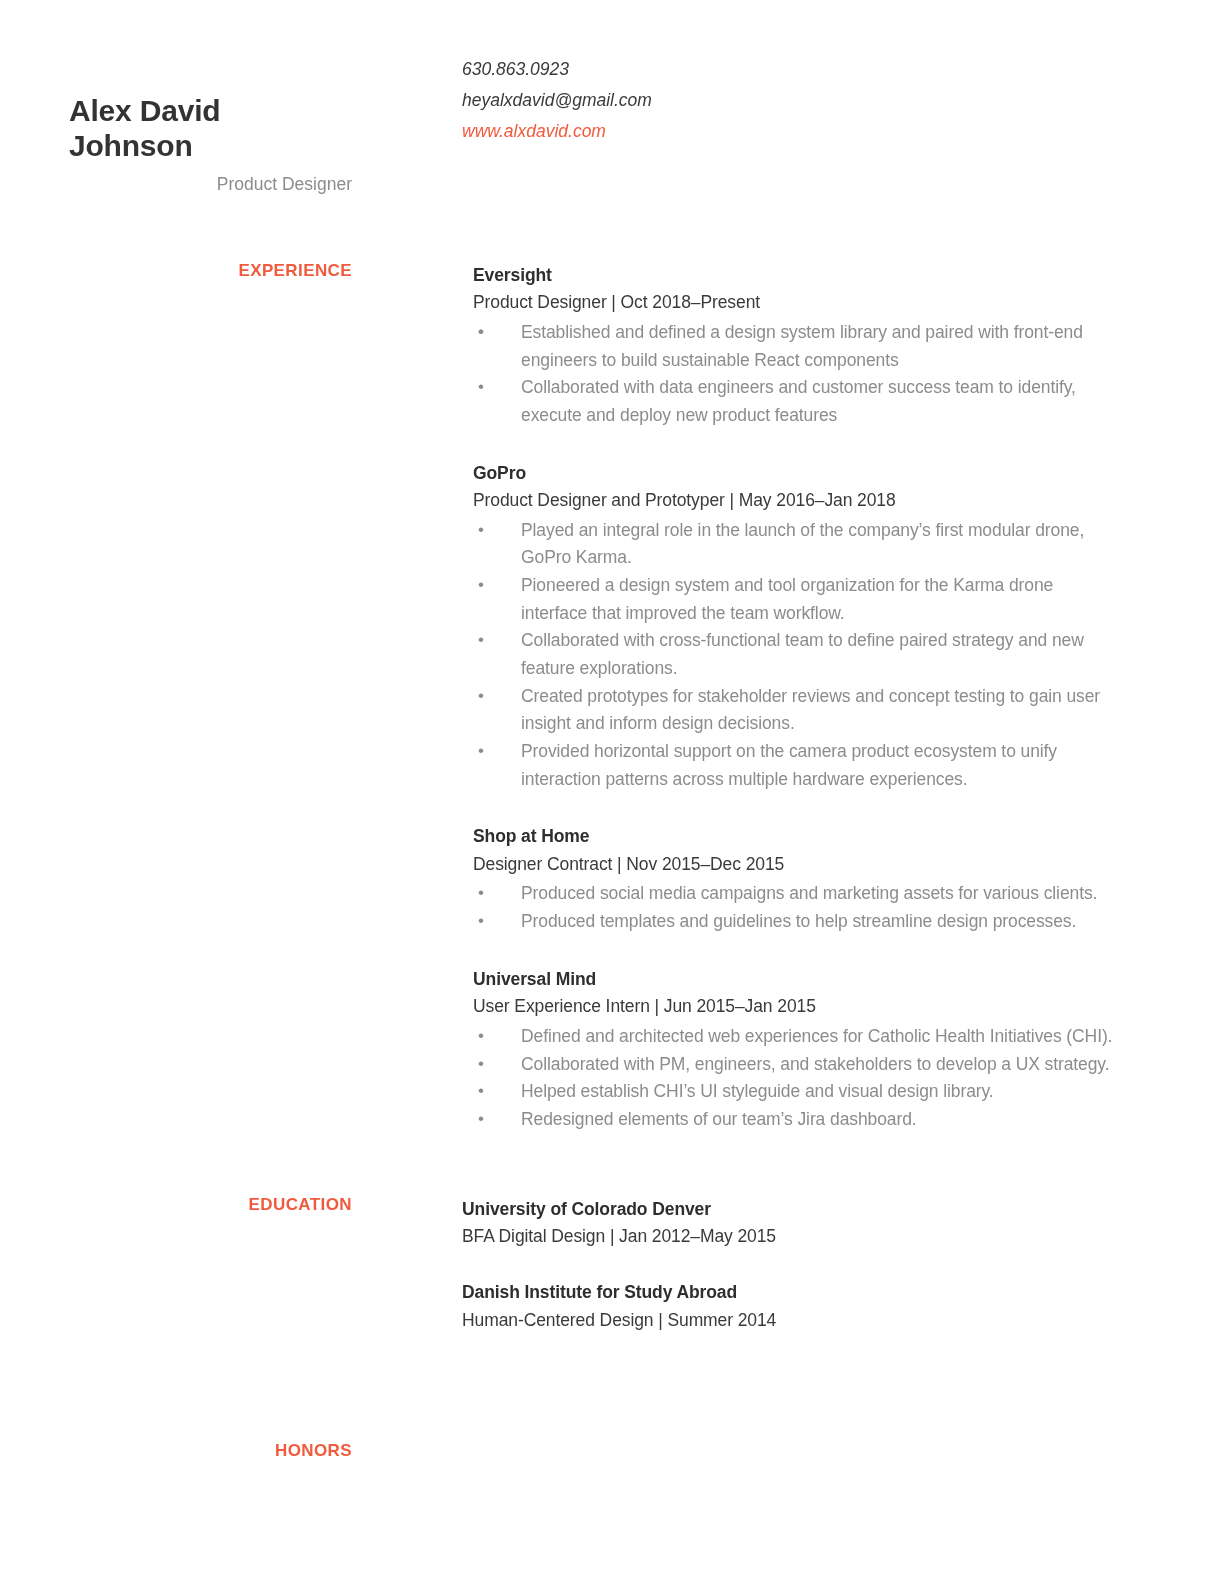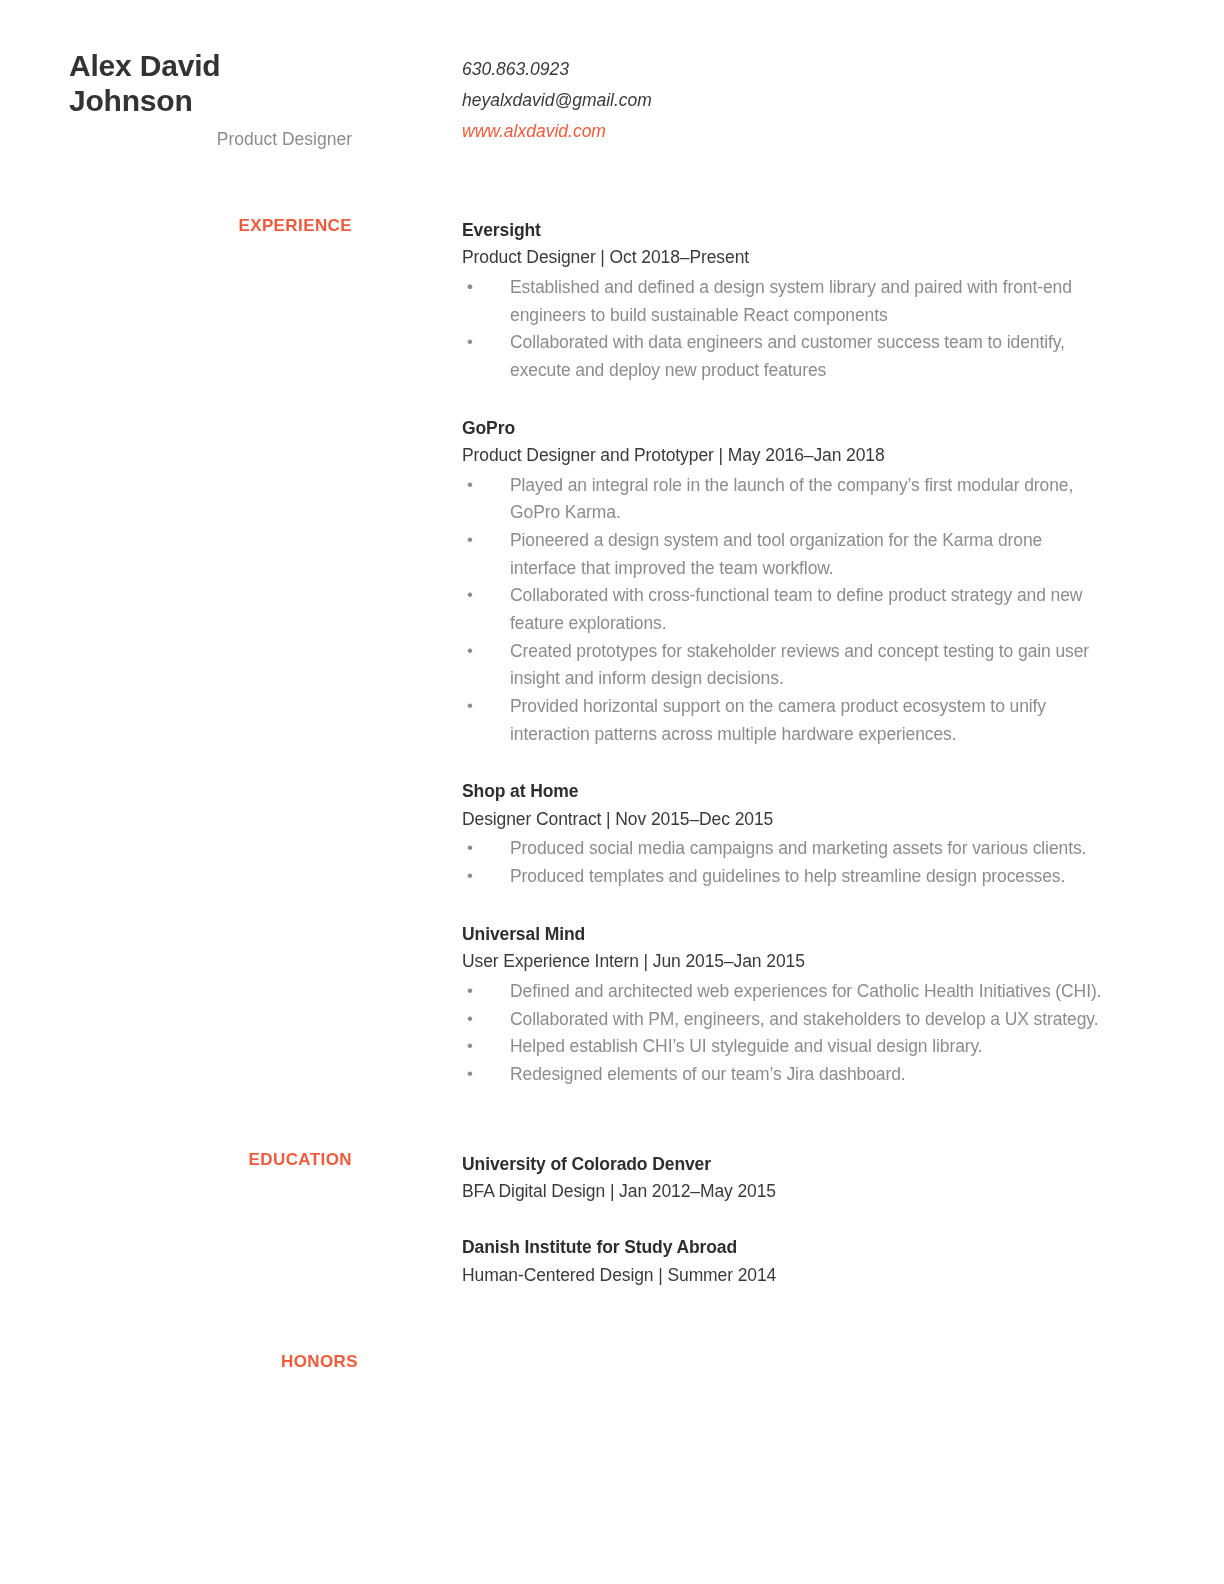--- a/index.html
+++ b/index.html
@@ -18,20 +18,21 @@
   
   .header {
     display:flex;
     align-items:flex-start;
     padding-top:48px;
   }
   .header-left {
     width:352px;
     text-align:right;
     padding-right:0;
+    margin-top:45px;
   }
   .name {
     font-size:30px;
     font-weight:bold;
     color:#333333;
     letter-spacing:-0.2px;
     line-height:1.18;
     text-align:left;
     padding-left:69px;
   }
@@ -72,23 +73,23 @@
     font-weight:bold;
     color:#ef5b3c;
     letter-spacing:0.4px;
     line-height:1.1;
   }
   .section-body {
     flex:1;
     padding-left:110px;
   }
 
-  #experience-section { margin-top:66px; }
+  #experience-section { margin-top:66px;gap:11px; }
   #education-section  { margin-top:62px; }
-  #honors-section     { margin-top:36px;padding-left:6px; }
+  #honors-section     { margin-top:80px; }
 
   
   .entry { margin-bottom:30px; }
   .entry:last-child { margin-bottom:0; }
 
   .entry-title {
     font-size:17.5px;
     font-weight:bold;
     color:#2e2e2e;
     line-height:1.58;
@@ -155,21 +156,21 @@
           <li><span class="bullet-dot">•</span><span>Established and defined a design system library and paired with front-end engineers to build sustainable React components</span></li>
           <li><span class="bullet-dot">•</span><span>Collaborated with data engineers and customer success team to identify, execute and deploy new product features</span></li>
         </ul>
       </div>
       <div class="entry">
         <div class="entry-title">GoPro</div>
         <div class="entry-sub">Product Designer and Prototyper | May 2016–Jan 2018</div>
         <ul class="bullets">
           <li><span class="bullet-dot">•</span><span>Played an integral role in the launch of the company’s first modular drone, GoPro Karma.</span></li>
           <li><span class="bullet-dot">•</span><span>Pioneered a design system and tool organization for the Karma drone interface that improved the team workflow.</span></li>
-          <li><span class="bullet-dot">•</span><span>Collaborated with cross-functional team to define product strategy and new feature explorations.</span></li>
+          <li><span class="bullet-dot">•</span><span>Collaborated with cross-functional team to define paired strategy and new feature explorations.</span></li>
           <li><span class="bullet-dot">•</span><span>Created prototypes for stakeholder reviews and concept testing to gain user insight and inform design decisions.</span></li>
           <li><span class="bullet-dot">•</span><span>Provided horizontal support on the camera product ecosystem to unify interaction patterns across multiple hardware experiences.</span></li>
         </ul>
       </div>
       <div class="entry">
         <div class="entry-title">Shop at Home</div>
         <div class="entry-sub">Designer Contract | Nov 2015–Dec 2015</div>
         <ul class="bullets">
           <li><span class="bullet-dot">•</span><span>Produced social media campaigns and marketing assets for various clients.</span></li>
           <li><span class="bullet-dot">•</span><span>Produced templates and guidelines to help streamline design processes.</span></li>

